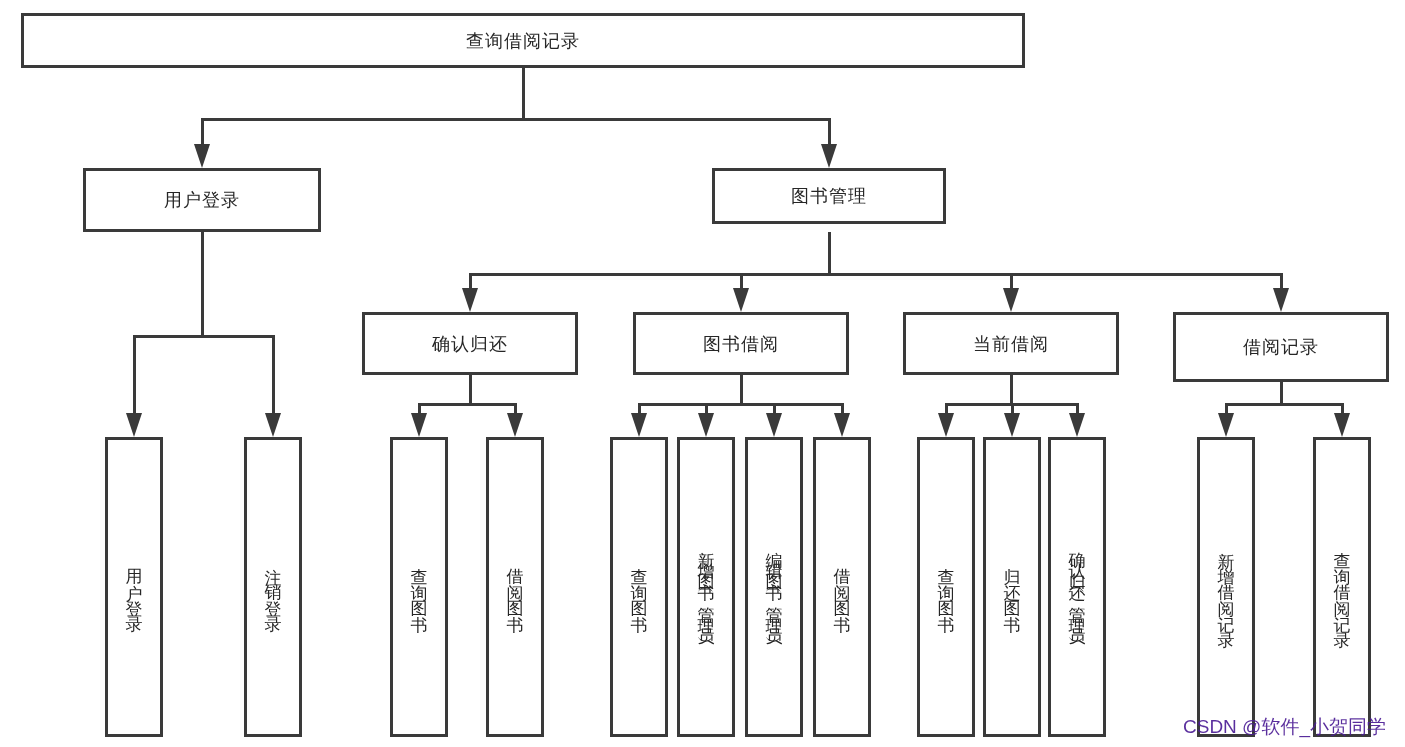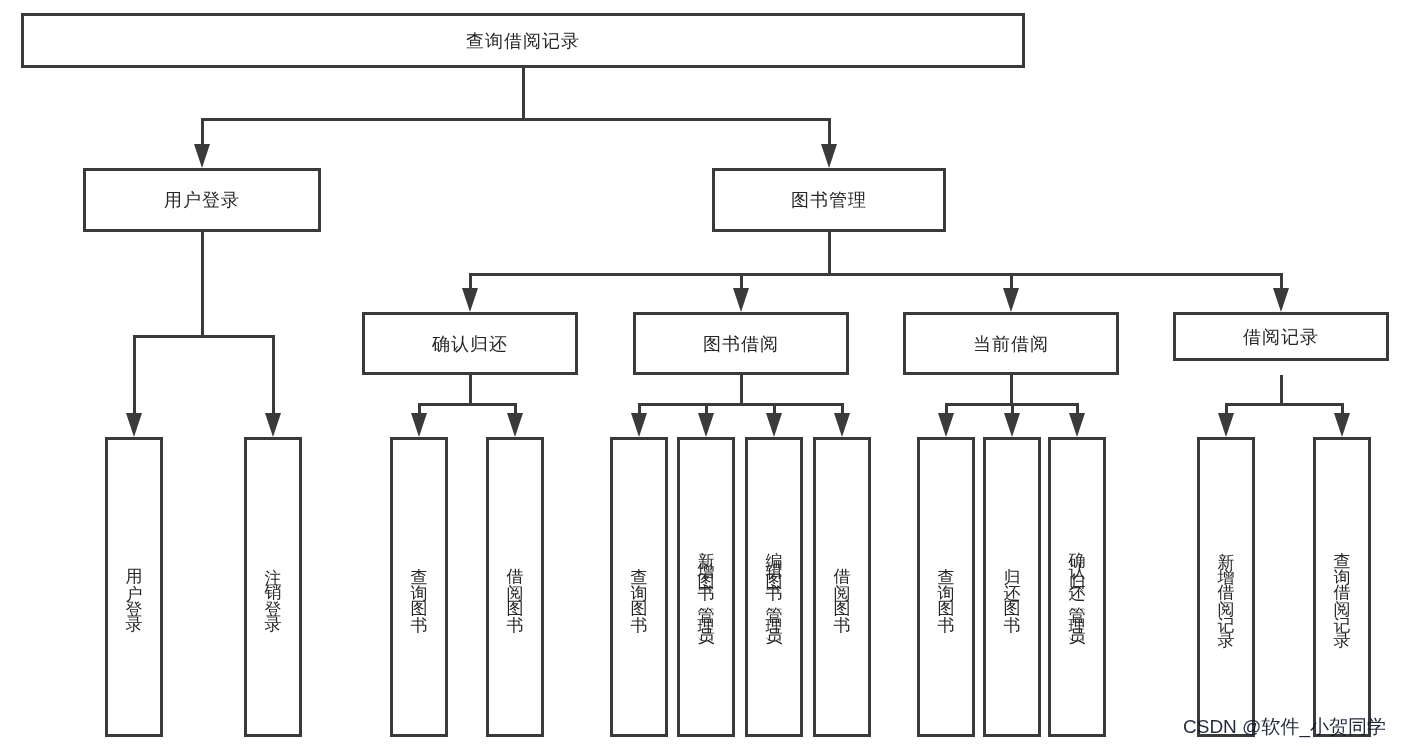--- a/index.html
+++ b/index.html
@@ -47,21 +47,21 @@
   .arrow{
     position:absolute;width:0;height:0;z-index:1;
     border-left:8px solid transparent;
     border-right:8px solid transparent;
     border-top:24px solid #3a3a3a;
   }
   .watermark{
     position:absolute;
     left:1183px;top:714px;
     font-size:19px;
-    color:#0f172a;
+    color:#4c1d95;
     opacity:.92;
     white-space:nowrap;
     z-index:5;
   }
 </style>
 </head>
 <body>
 
 <div id="canvas">
 
@@ -72,21 +72,21 @@
   <div class="vline" style="left:522px;top:68px;height:50px;"></div>
   <div class="hline" style="left:201px;top:118px;width:629px;"></div>
   <div class="vline" style="left:201px;top:118px;height:30px;"></div>
   <div class="vline" style="left:828px;top:118px;height:30px;"></div>
   <div class="arrow" style="left:194px;top:144px;"></div>
   <div class="arrow" style="left:821px;top:144px;"></div>
 
   <div class="hbox" style="left:83px;top:168px;width:238px;height:64px;">
     <span>用户登录</span>
   </div>
-  <div class="hbox" style="left:712px;top:168px;width:234px;height:64px;align-items:center;">
+  <div class="hbox" style="left:712px;top:168px;width:234px;height:56px;align-items:center;">
     <span>图书管理</span>
   </div>
 
   <div class="vline" style="left:201px;top:232px;height:106px;"></div>
   <div class="hline" style="left:133px;top:335px;width:142px;"></div>
   <div class="vline" style="left:133px;top:335px;height:82px;"></div>
   <div class="vline" style="left:272px;top:335px;height:82px;"></div>
   <div class="arrow" style="left:126px;top:413px;"></div>
   <div class="arrow" style="left:265px;top:413px;"></div>
 
@@ -103,21 +103,21 @@
 
   <div class="hbox" style="left:362px;top:312px;width:216px;height:63px;">
     <span>确认归还</span>
   </div>
   <div class="hbox" style="left:633px;top:312px;width:216px;height:63px;text-align:right;">
     <span>图书借阅</span>
   </div>
   <div class="hbox" style="left:903px;top:312px;width:216px;height:63px;align-items:center;">
     <span>当前借阅</span>
   </div>
-  <div class="hbox" style="left:1173px;top:312px;width:216px;height:49px;">
+  <div class="hbox" style="left:1173px;top:312px;width:216px;height:70px;">
     <span>借阅记录</span>
   </div>
 
   <div class="vline" style="left:469px;top:375px;height:31px;"></div>
   <div class="vline" style="left:740px;top:375px;height:31px;"></div>
   <div class="vline" style="left:1010px;top:375px;height:31px;"></div>
   <div class="vline" style="left:1280px;top:375px;height:31px;"></div>
 
   <div class="hline" style="left:418px;top:403px;width:99px;"></div>
   <div class="hline" style="left:638px;top:403px;width:206px;"></div>

